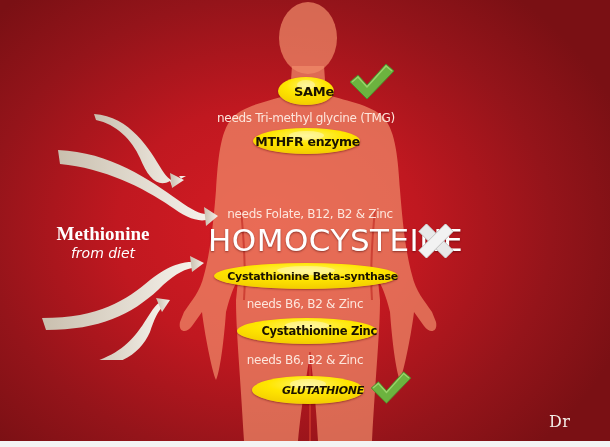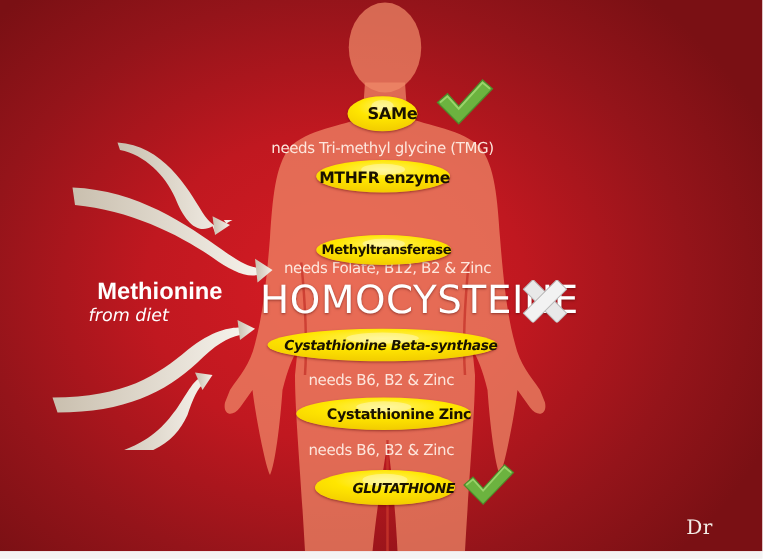--- a/index.html
+++ b/index.html
@@ -28,21 +28,21 @@
       font-family: "DejaVu Sans", sans-serif; letter-spacing: -0.3px; transform: translateX(-50%);
     }
     .homocysteine {
       position: absolute; left: 208px; top: 222px; color: #ffffff; font-size: 31px; font-weight: normal;
       font-family: "DejaVu Sans", sans-serif; letter-spacing: 0.5px;
       text-shadow: 0 1px 2px rgba(60,0,0,0.5);
     }
     .methionine {
       position: absolute; left: 28px; top: 223px; width: 150px; text-align: center; color: #ffffff;
     }
-    .methionine .t1 { font-size: 19px; font-weight: bold; display: block; font-family: Liberation Sans, sans-serif; text-align: right; }
+    .methionine .t1 { font-size: 19px; font-weight: bold; display: block; font-family: Liberation Serif, serif; }
     .methionine .t2 { font-size: 14px; font-style: italic; display: block; margin-top: 0px; font-family: "DejaVu Sans", sans-serif; }
     svg.icon { position: absolute; }
     .logo { position: absolute; left: 505px; top: 415px; text-align: right; color: #f3ece6; }
     .logo .brand { font-family: "DejaVu Serif", serif; font-size: 13px; letter-spacing: 0.4px; display: block; line-height: 14px; }
     .logo .brand .big { font-size: 16px; margin-left: 44px; }
     .logo .tag { font-family: "DejaVu Serif", serif; font-size: 4.5px; letter-spacing: 0.5px; display: block; margin-top: 0px; }
   </style>
 </head>
 <body>
 
@@ -114,27 +114,24 @@
   <div class="pill" style="left:278px;top:77px;width:56px;height:28px;font-size:13px;">
     <span>SAMe</span>
   </div>
   <div class="needs" style="left:306px;top:111px;">needs Tri-methyl glycine (TMG)</div>
 
   <div class="pill" style="left:253px;top:128px;width:107px;height:26px;font-size:12.5px;">
     <span>MTHFR enzyme</span>
   </div>
   <div class="needs" style="left:310px;top:172px;margin-top:35px;">needs Folate, B12, B2 &amp; Zinc</div>
 
-  <div class="pill" style="left:253px;top:188px;width:108px;height:24px;font-size:10.5px;">
-    <span>Methyltransferase</span>
-  </div>
 
   <div class="homocysteine">HOMOCYSTEINE</div>
 
-  <div class="pill" style="left:214px;top:263px;width:184px;height:26px;font-size:11px;font-style:italic;">
+  <div class="pill" style="left:214px;top:263px;width:184px;height:26px;font-size:11px;">
     <span>Cystathionine Beta-synthase</span>
   </div>
   <div class="needs" style="left:305px;top:297px;">needs B6, B2 &amp; Zinc</div>
 
   <div class="pill" style="left:237px;top:318px;width:140px;height:26px;font-size:11.5px;">
     <span>Cystathionine Zinc</span>
   </div>
   <div class="needs" style="left:305px;top:353px;">needs B6, B2 &amp; Zinc</div>
 
   <div class="pill" style="left:252px;top:376px;width:112px;height:28px;font-size:11px;font-style:italic;">

